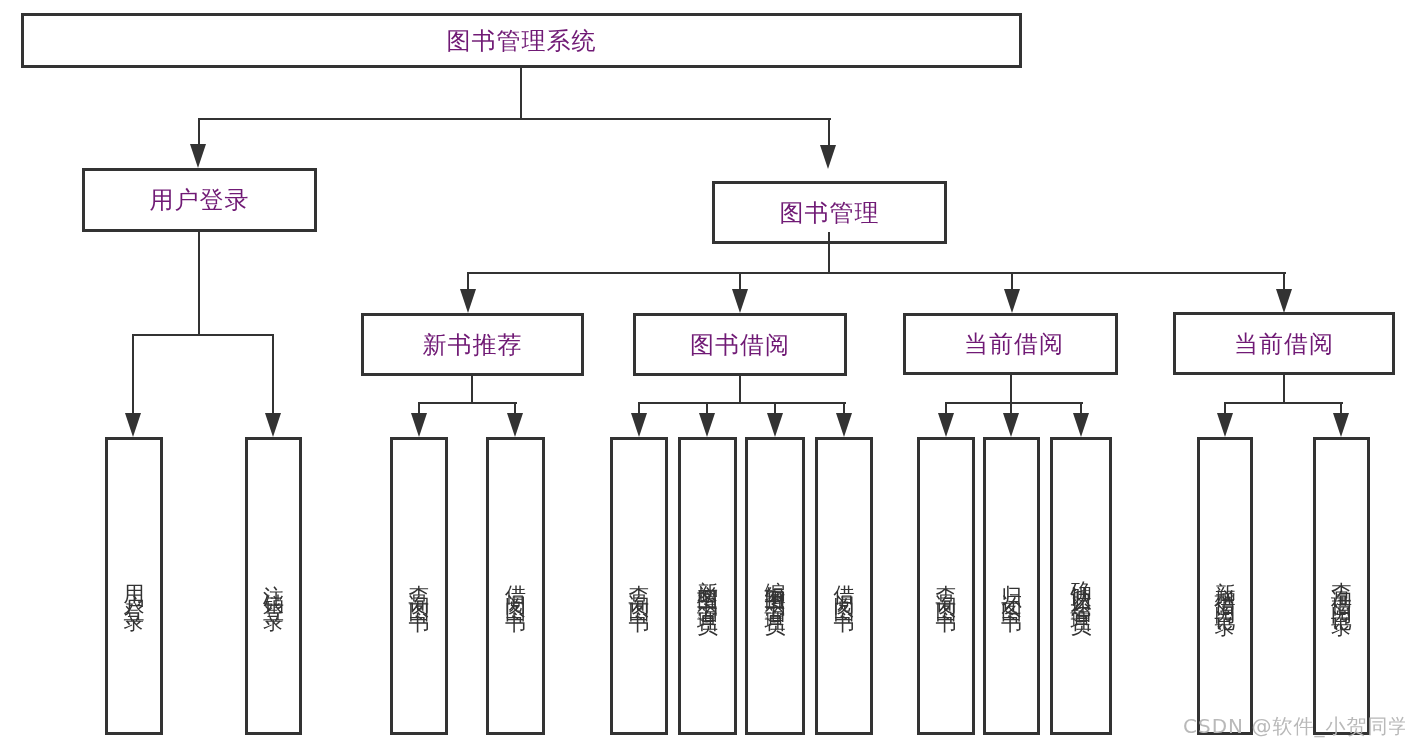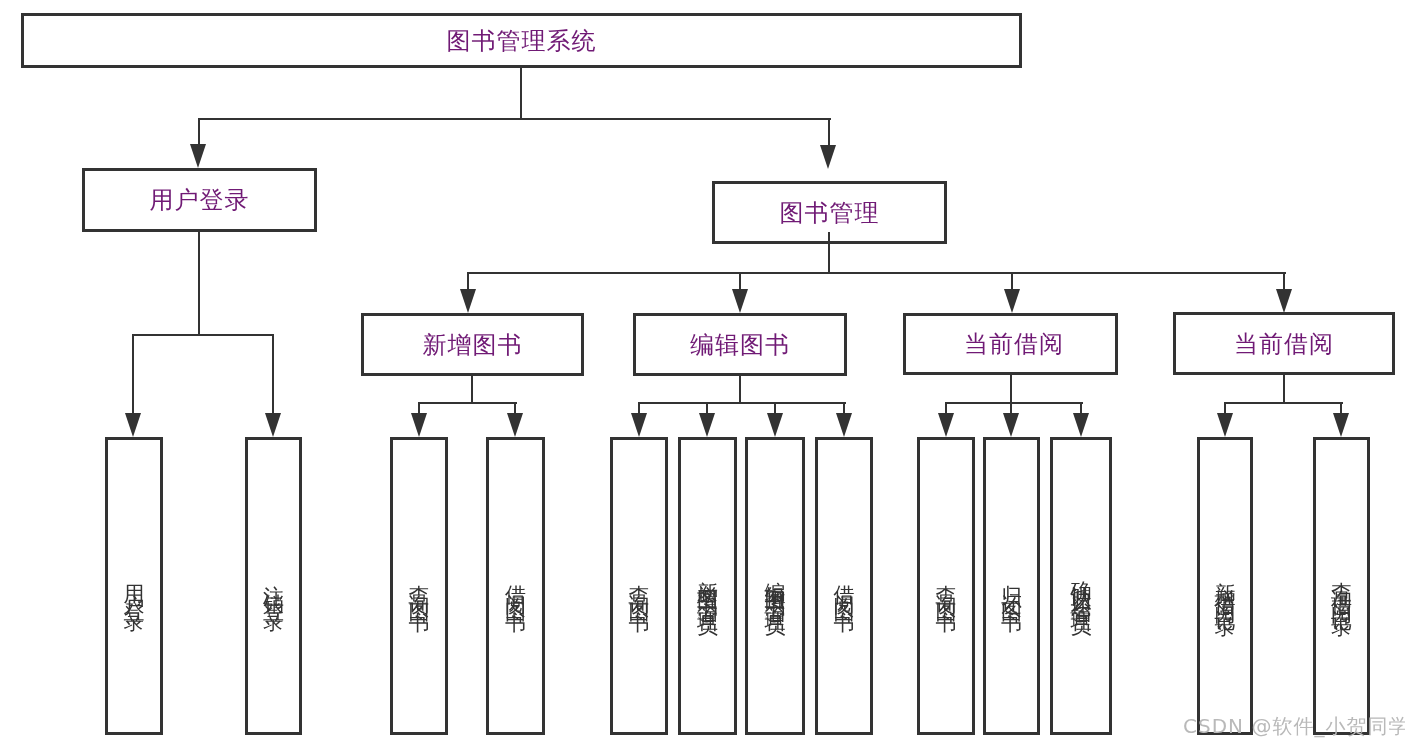--- a/index.html
+++ b/index.html
@@ -68,24 +68,24 @@
   <div class="vline" style="left:467px;top:272px;height:19px;"></div>
   <div class="arr" style="left:460px;top:289px;"></div>
   <div class="vline" style="left:739px;top:272px;height:19px;"></div>
   <div class="arr" style="left:732px;top:289px;"></div>
   <div class="vline" style="left:1011px;top:272px;height:19px;"></div>
   <div class="arr" style="left:1004px;top:289px;"></div>
   <div class="vline" style="left:1283px;top:272px;height:19px;"></div>
   <div class="arr" style="left:1276px;top:289px;"></div>
 
   <div class="box" style="left:361px;top:313px;width:223px;height:63px;">
-    <span>新增图书</span>
+    <span>新书推荐</span>
   </div>
   <div class="box" style="left:633px;top:313px;width:214px;height:63px;">
-    <span>编辑图书</span>
+    <span>图书借阅</span>
   </div>
   <div class="box" style="left:903px;top:313px;width:215px;height:62px;padding-left:7px;">
     <span>当前借阅</span>
   </div>
   <div class="box" style="left:1173px;top:312px;width:222px;height:63px;">
     <span>当前借阅</span>
   </div>
 
   <div class="vline" style="left:471px;top:376px;height:28px;"></div>
   <div class="hline" style="left:418px;top:402px;width:99px;"></div>

